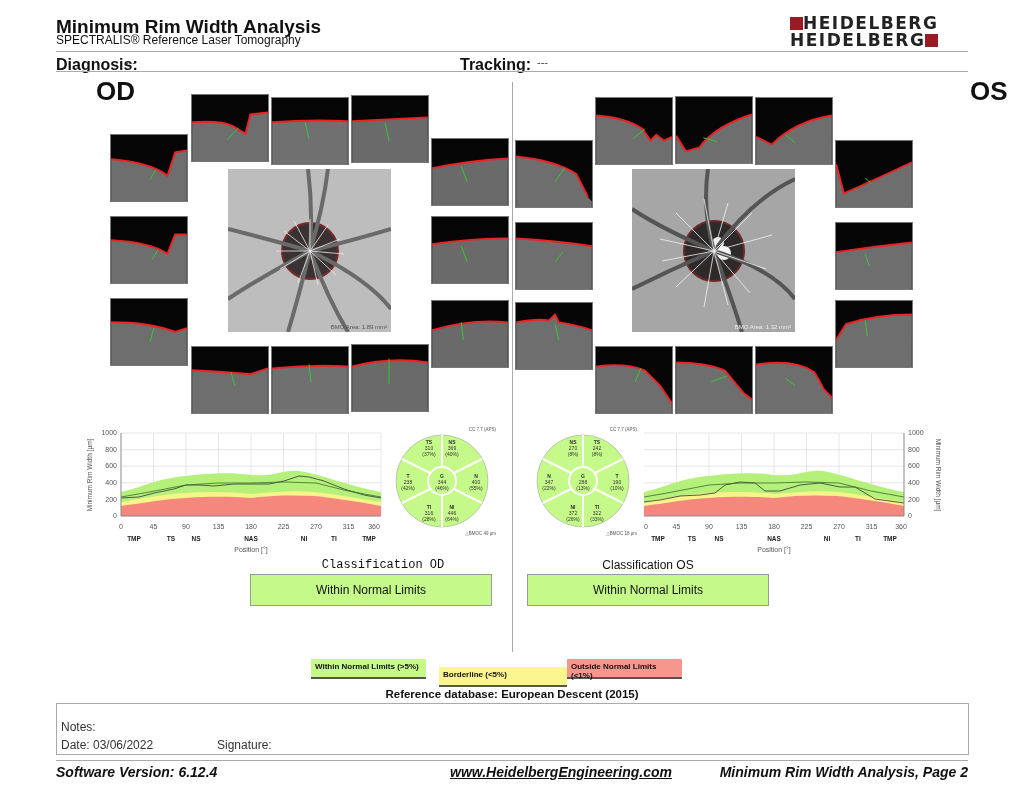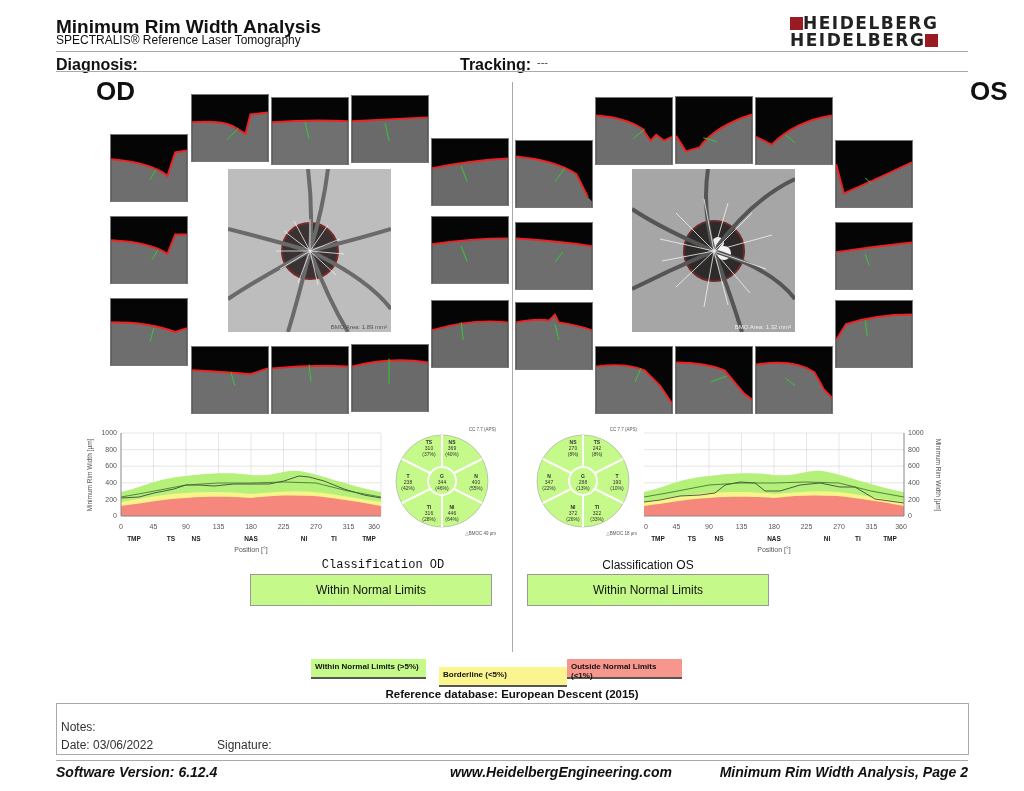--- a/index.html
+++ b/index.html
@@ -482,14 +482,14 @@
 <div class="abs ref">Reference database: European Descent (2015)</div>
 
 <div class="abs notes">
   <span style="left:4px;top:4px;margin-top:12px;">Notes:</span>
   <span style="left:4px;top:34px;">Date: 03/06/2022</span>
   <span style="left:160px;top:34px;">Signature:</span>
 </div>
 <div class="abs hr" style="top:760px;"></div>
 
 <div class="abs foot" style="left:56px;">Software Version: 6.12.4</div>
-<div class="abs foot" style="left:450px;">www.HeidelbergEngineering.com</div>
+<div class="abs foot" style="left:450px;text-decoration:underline;">www.HeidelbergEngineering.com</div>
 <div class="abs foot" style="right:56px;text-align:right;">Minimum Rim Width Analysis, Page 2</div>
 
 </body></html>

